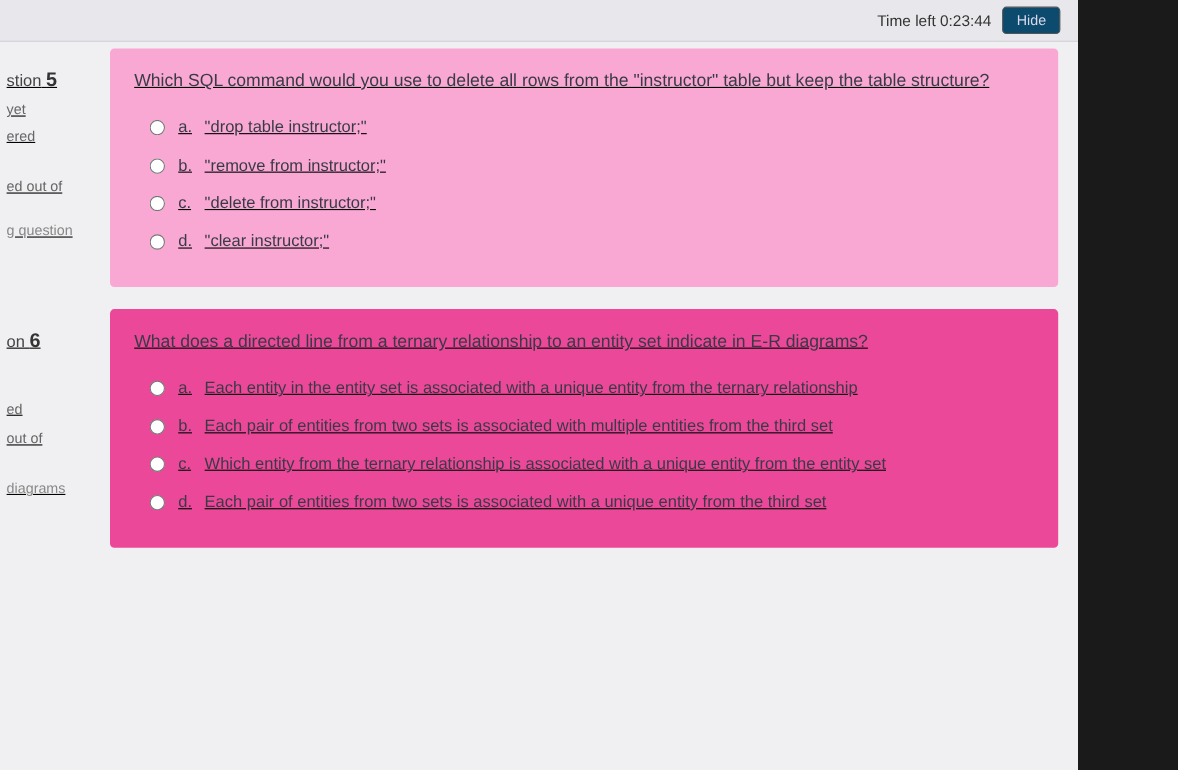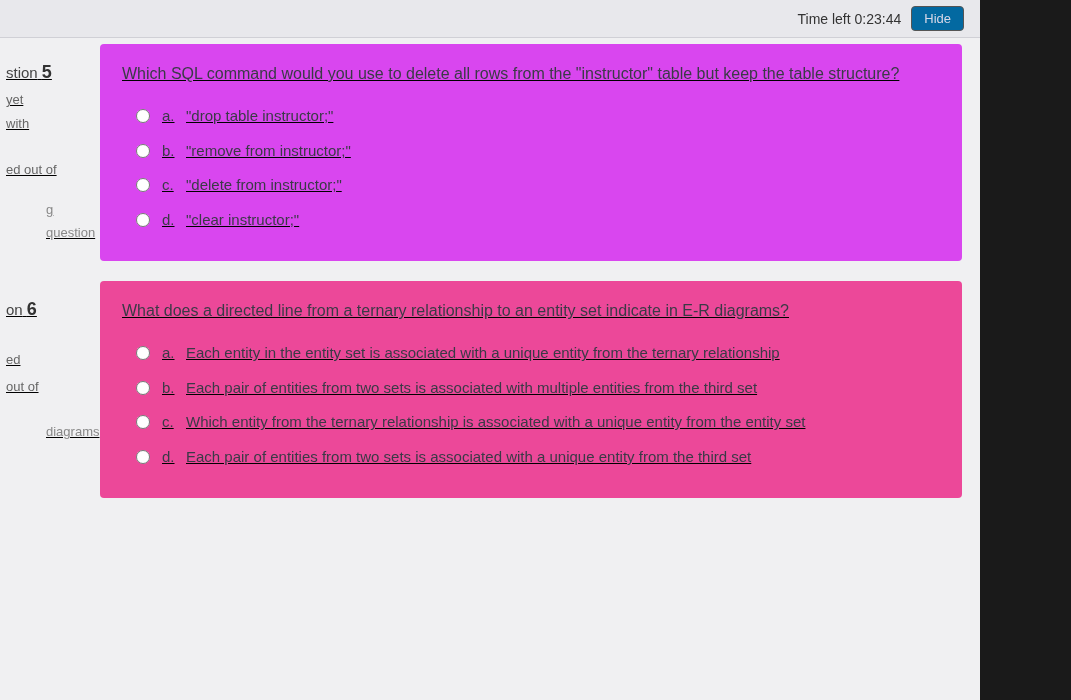--- a/index.html
+++ b/index.html
@@ -33,21 +33,21 @@
       padding: 6px 16px;
       gap: 10px;
       background: #e8e8ec;
       border-bottom: 1px solid #d0d0d6;
     }
     .timer-text {
       font-size: 14px;
       color: #333;
     }
     .hide-btn {
-      background: #0369a1;
+      background: #0c4a6e;
       color: #d8d8e8;
       border: 1px solid #555;
       border-radius: 4px;
       padding: 4px 12px;
       font-size: 13px;
       cursor: pointer;
     }
     .question-row {
       display: flex;
       margin-bottom: 20px;
@@ -65,31 +65,30 @@
       font-size: 15px;
       color: #444;
     }
     .side-info .qnum .num {
       font-weight: bold;
       font-size: 18px;
       color: #333;
     }
     .side-info .flag-link {
       color: #888;
-      margin-left: 40px;
     }
     .qbody {
       flex: 1;
       background: #dce4ea;
       border-radius: 4px;
       padding: 18px 22px;
       margin-right: 18px;
     }
     .qbody.q5 {
-      background: #d946ef;
+      background: #f9a8d4;
     }
     .qbody.q6 {
       background: #ec4899;
     }
     .qtext {
       font-size: 16px;
       color: #3a3a46;
       margin-bottom: 20px;
       line-height: 1.45;
     }
@@ -136,21 +135,21 @@
 
   <div class="content">
 
     <div class="question-row">
       <div class="side-info">
         <div class="qnum">
           <span>stion</span>
           <span class="num">5</span>
         </div>
         <div>yet</div>
-        <div>with</div>
+        <div>ered</div>
         <div style="margin-top:23px">ed out of</div>
         <div class="flag-link" style="margin-top:16px">g question</div>
       </div>
 
       <div class="qbody q5">
         <div class="qtext">Which SQL command would you use to delete all rows from the "instructor" table but keep the table structure?</div>
         <div class="options">
           <label class="opt-row">
             <input type="radio" name="q5" style="">
             <span class="opt-letter">a.</span>
@@ -174,21 +173,21 @@
         </div>
       </div>
     </div>
 
     <div class="question-row">
       <div class="side-info">
         <div class="qnum">
           <span>on</span>
           <span class="num">6</span>
         </div>
-        <div style="margin-top:22px">ed</div>
+        <div style="margin-top:34px">ed</div>
         <div style="margin-top:4px">out of</div>
         <div class="flag-link" style="margin-top:22px">diagrams</div>
       </div>
 
       <div class="qbody q6">
         <div class="qtext">What does a directed line from a ternary relationship to an entity set indicate in E-R diagrams?</div>
         <div class="options">
           <label class="opt-row">
             <input type="radio" name="q6" style="">
             <span class="opt-letter">a.</span>

